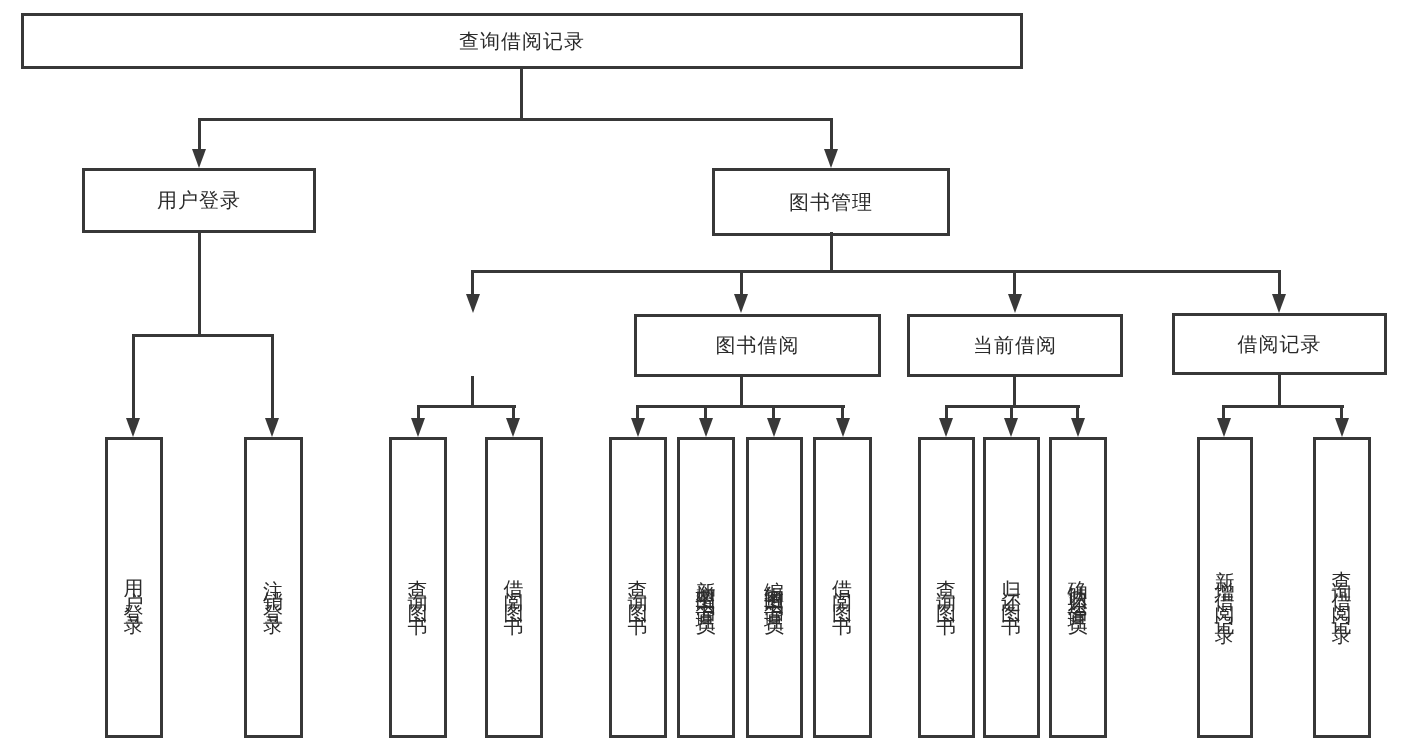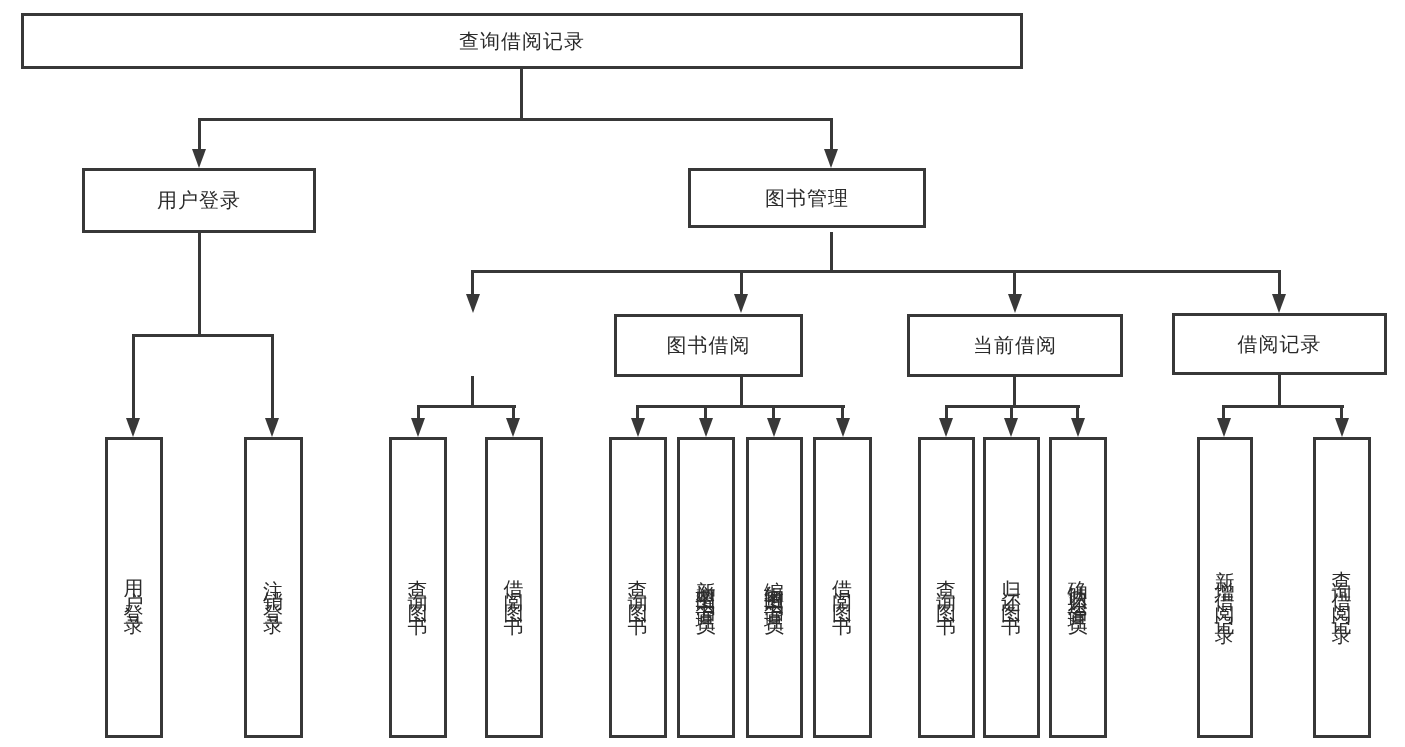--- a/index.html
+++ b/index.html
@@ -48,41 +48,41 @@
   <div class="box" style="left:21px;top:13px;width:1002px;height:56px">查询借阅记录</div>
 
   <div class="vline" style="left:520px;top:68px;height:52px"></div>
   <div class="hline" style="left:198px;top:118px;width:635px"></div>
   <div class="vline" style="left:198px;top:118px;height:33px"></div>
   <div class="arrow" style="left:192px;top:149px"></div>
   <div class="vline" style="left:830px;top:118px;height:33px"></div>
   <div class="arrow" style="left:824px;top:149px"></div>
 
   <div class="box" style="left:82px;top:168px;width:234px;height:65px">用户登录</div>
-  <div class="box" style="left:688px;top:168px;width:238px;height:60px">图书管理</div>
+  <div class="box" style="left:712px;top:168px;width:238px;height:68px">图书管理</div>
 
   <div class="vline" style="left:198px;top:232px;height:105px"></div>
   <div class="hline" style="left:132px;top:334px;width:142px"></div>
   <div class="vline" style="left:132px;top:334px;height:86px"></div>
   <div class="arrow" style="left:126px;top:418px"></div>
   <div class="vline" style="left:271px;top:334px;height:86px"></div>
   <div class="arrow" style="left:265px;top:418px"></div>
 
   <div class="vline" style="left:830px;top:232px;height:41px"></div>
   <div class="hline" style="left:471px;top:270px;width:810px"></div>
   <div class="vline" style="left:471px;top:270px;height:26px"></div>
   <div class="arrow" style="left:466px;top:294px"></div>
   <div class="vline" style="left:740px;top:270px;height:26px"></div>
   <div class="arrow" style="left:734px;top:294px"></div>
   <div class="vline" style="left:1013px;top:270px;height:26px"></div>
   <div class="arrow" style="left:1008px;top:294px"></div>
   <div class="vline" style="left:1278px;top:270px;height:26px"></div>
   <div class="arrow" style="left:1272px;top:294px"></div>
 
-  <div class="box" style="left:614px;top:314px;width:189px;height:63px">图书借阅</div>
+  <div class="box" style="left:634px;top:314px;width:247px;height:63px">图书借阅</div>
   <div class="box" style="left:907px;top:314px;width:216px;height:63px">当前借阅</div>
   <div class="box" style="left:1172px;top:313px;width:215px;height:62px">借阅记录</div>
 
   <div class="vline" style="left:471px;top:376px;height:32px"></div>
   <div class="hline" style="left:417px;top:405px;width:99px"></div>
   <div class="vline" style="left:417px;top:405px;height:15px"></div>
   <div class="arrow" style="left:411px;top:418px"></div>
   <div class="vline" style="left:512px;top:405px;height:15px"></div>
   <div class="arrow" style="left:506px;top:418px"></div>
 

